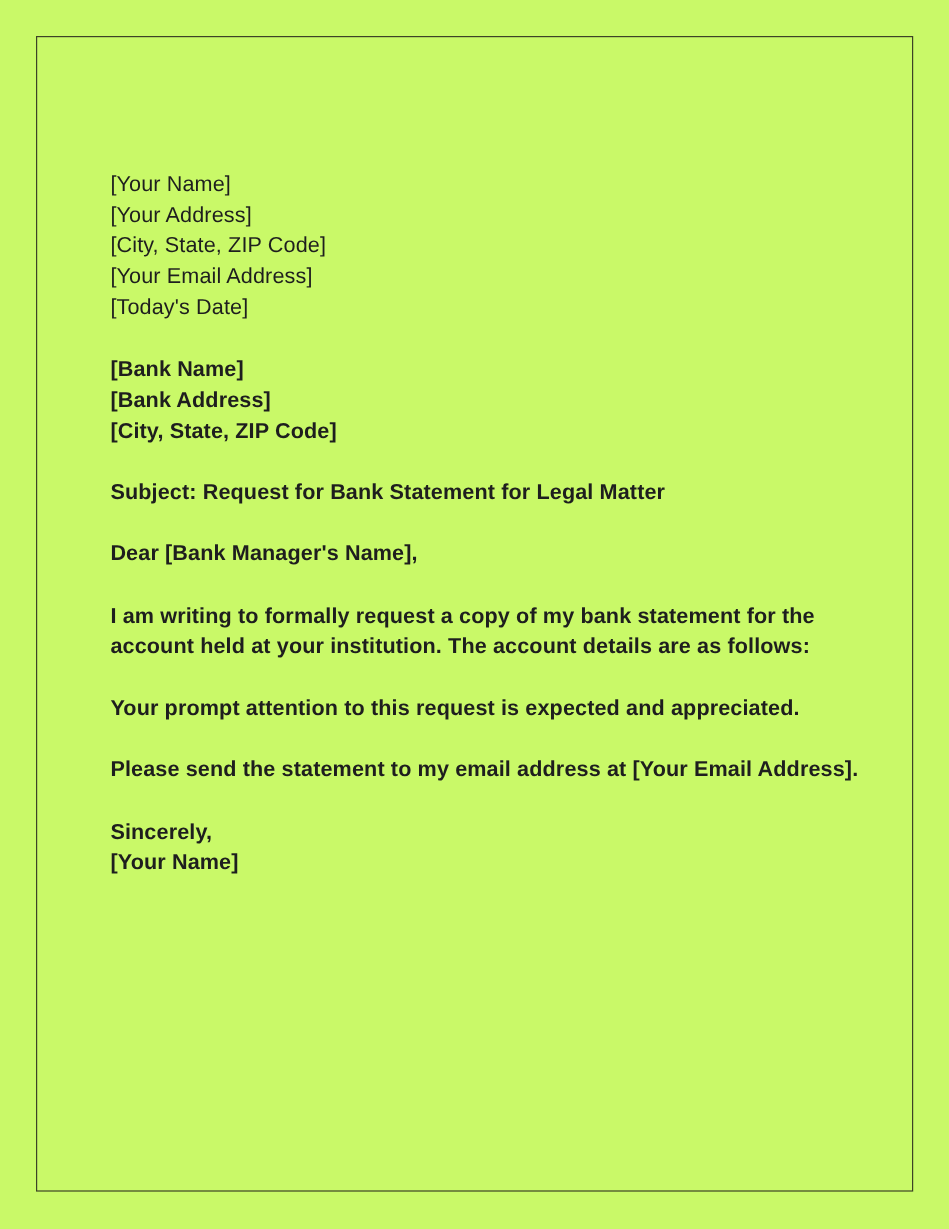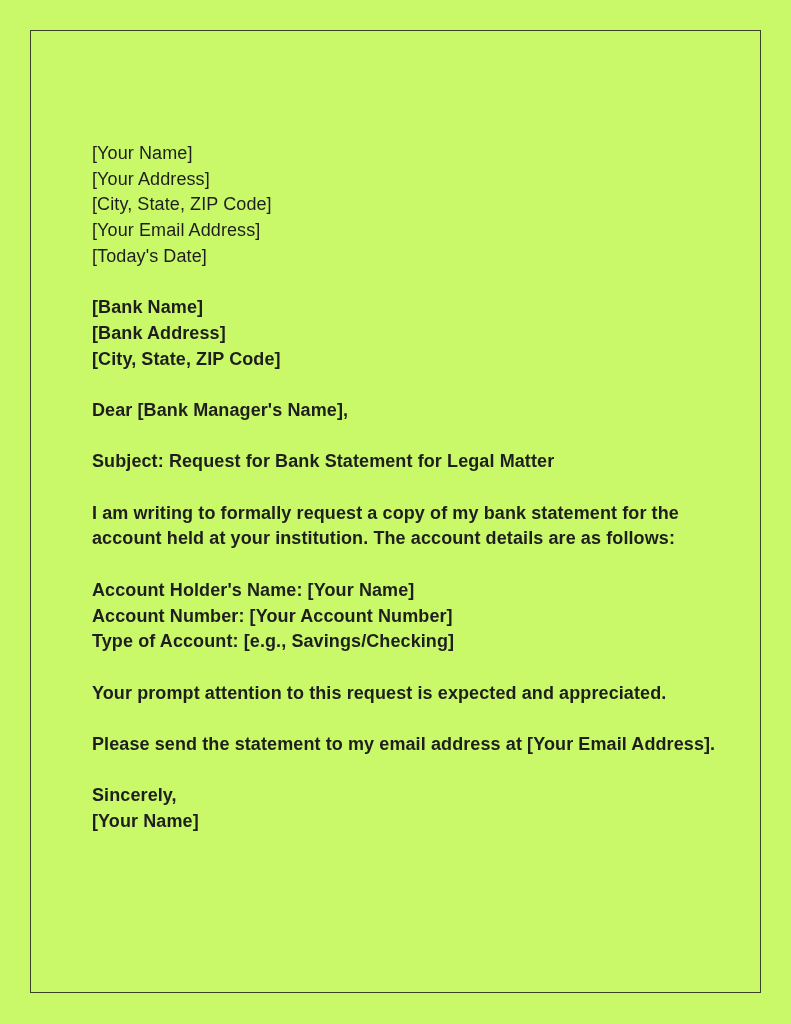--- a/index.html
+++ b/index.html
@@ -60,30 +60,27 @@
     <p class="block">[Your Name]
 [Your Address]
 [City, State, ZIP Code]
 [Your Email Address]
 [Today's Date]</p>
 
     <p class="block">[Bank Name]
 [Bank Address]
 [City, State, ZIP Code]</p>
 
+    <p class="block">Subject: Request for Bank Statement for Legal Matter</p>
+
     <p class="block">Dear [Bank Manager's Name],</p>
-
-    <p class="block">Subject: Request for Bank Statement for Legal Matter</p>
 
     <p class="block">I am writing to formally request a copy of my bank statement for the
 account held at your institution. The account details are as follows:</p>
 
-    <p class="block">Account Holder's Name: [Your Name]
-Account Number: [Your Account Number]
-Type of Account: [e.g., Savings/Checking]</p>
 
 
     <p class="block">Your prompt attention to this request is expected and appreciated.</p>
 
     <p class="block">Please send the statement to my email address at [Your Email Address].</p>
 
     <p class="block">Sincerely,
 [Your Name]</p>
   </div>
 </div>

